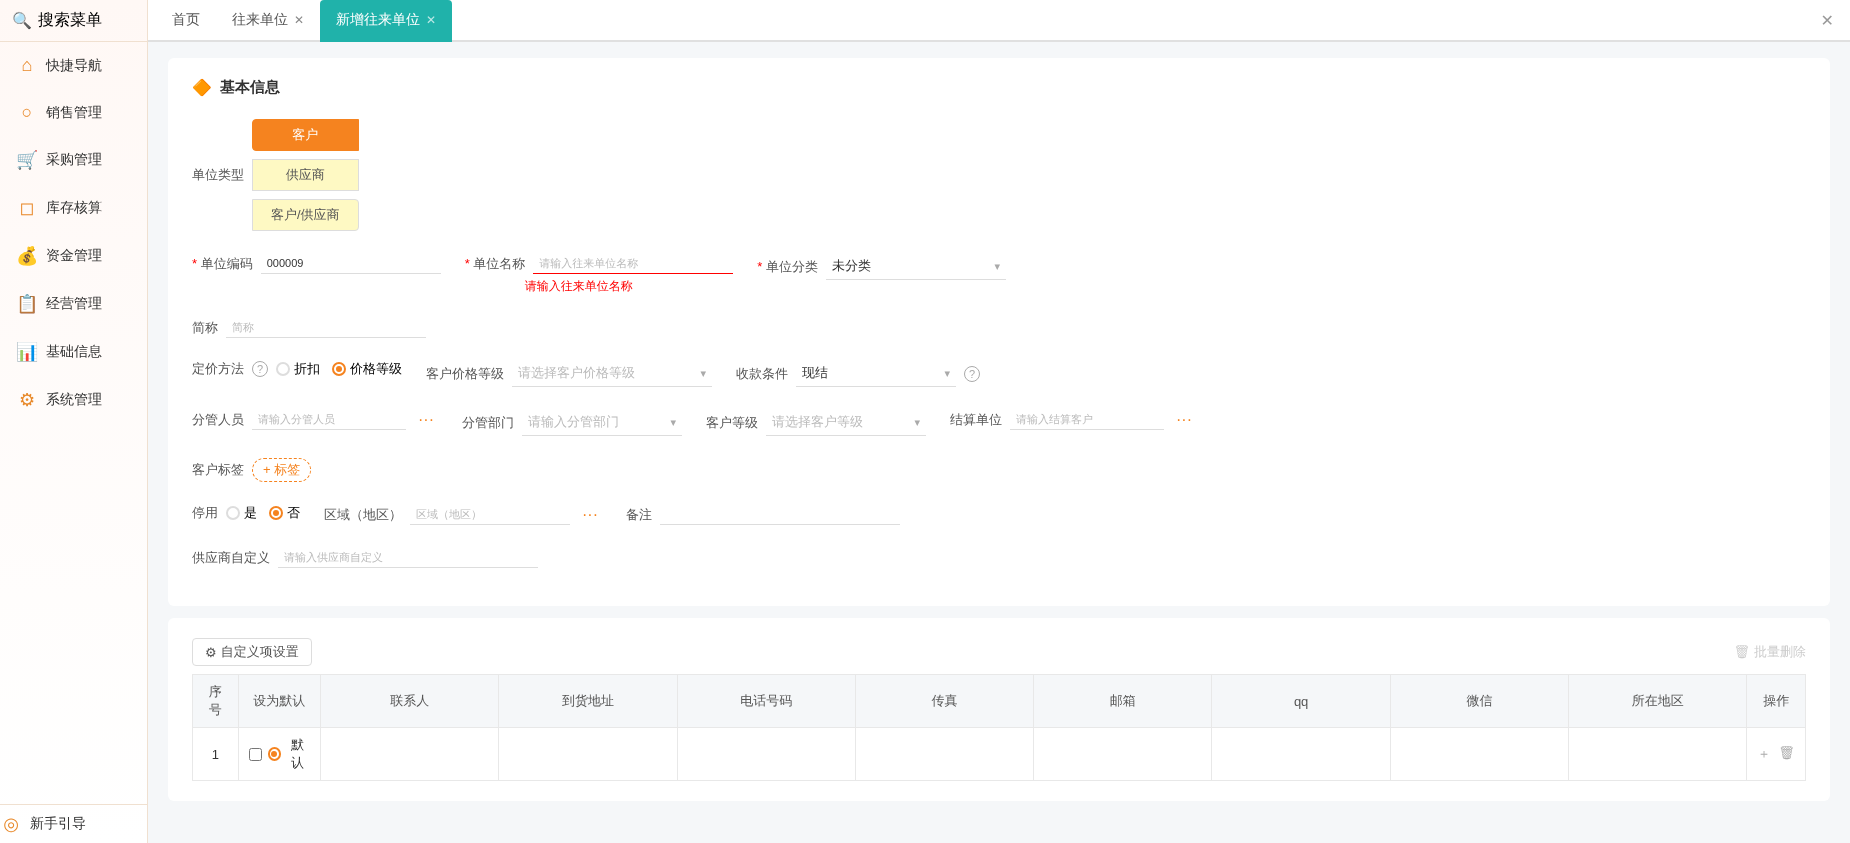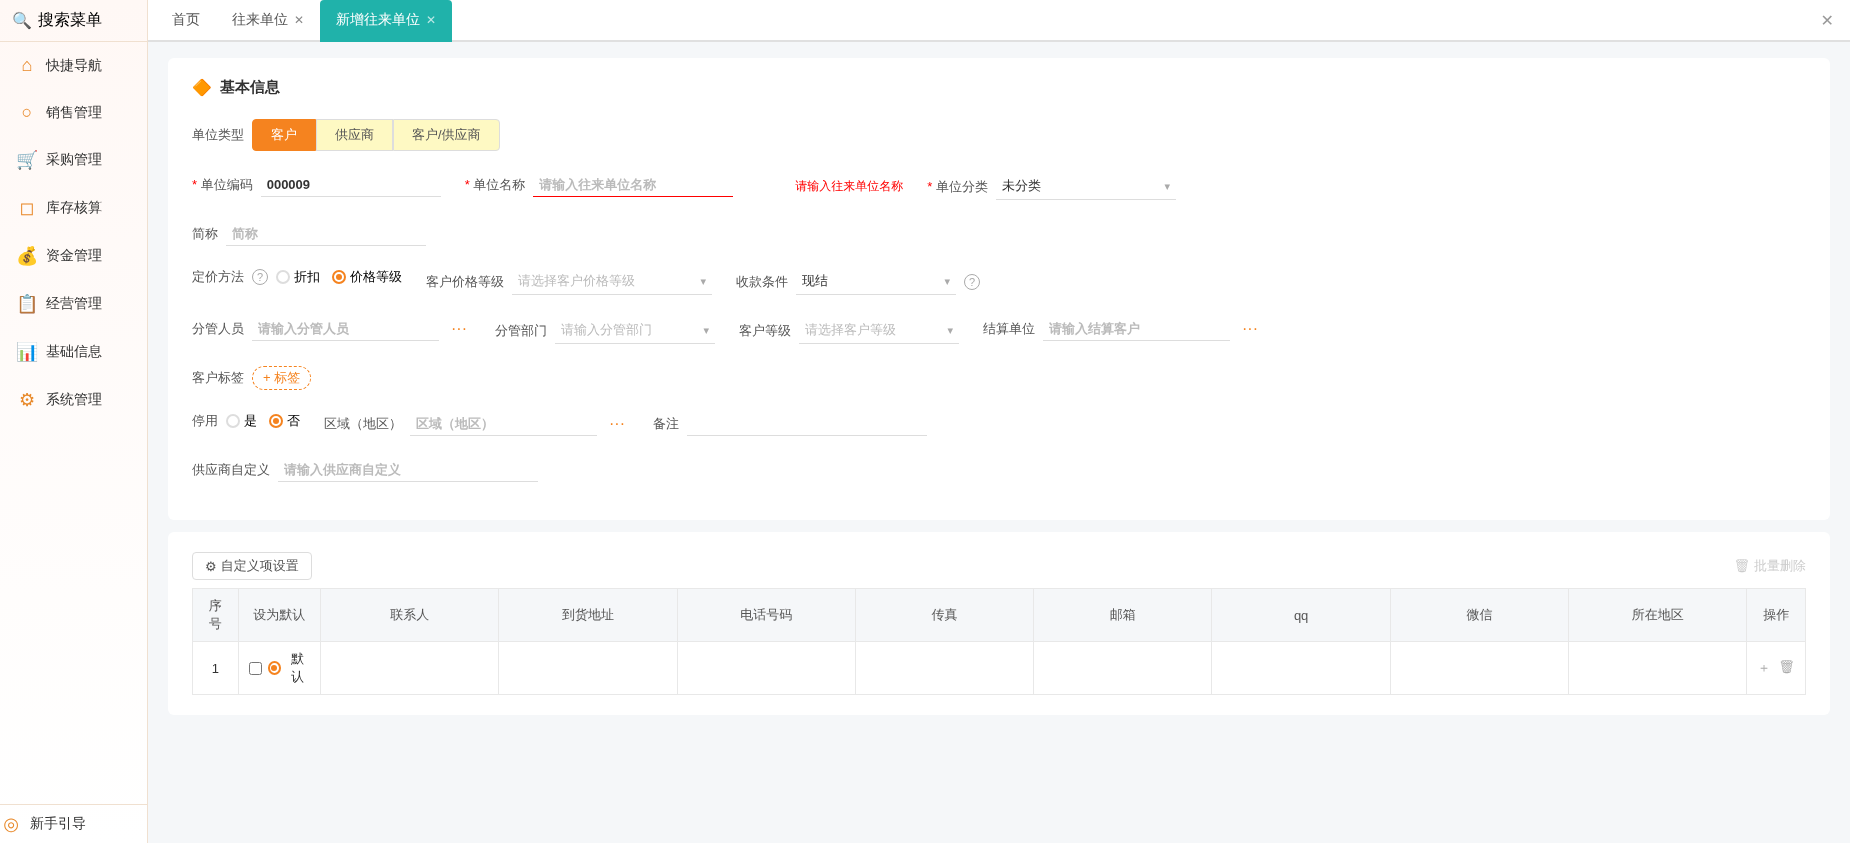--- a/index.html
+++ b/index.html
@@ -118,44 +118,43 @@
       color: #555;
       white-space: nowrap;
       min-width: fit-content;
     }
     .required::before {
       content: '* ';
       color: red;
     }
 
     
-    .type-btn-group { display: flex; gap: 0; }
+    .type-btn-group { display: flex; gap: 8px; flex-direction: column; }
     .type-btn {
       padding: 6px 18px;
       border: 1px solid #ddd;
       cursor: pointer;
       font-size: 13px;
       color: #555;
       background: #fef9c3;
     }
     .type-btn:first-child { border-radius: 4px 0 0 4px; }
     .type-btn:last-child { border-radius: 0 4px 4px 0; }
     .type-btn.active { background: #f5831f; color: #fff; border-color: #f5831f; }
 
     
     .input-field {
       border: none;
       border-bottom: 1px solid #ddd;
       padding: 4px 6px;
-      font-size: 13px;
+      font-size: 11px;
       color: #333;
       background: transparent;
       outline: none;
       min-width: 160px;
-      font-weight: bold;
     }
     .input-field::placeholder { color: #bbb; }
     .input-field.error-border { border-bottom-color: red; }
     .error-msg { color: red; font-size: 12px; margin-top: 2px; }
 
     .select-field {
       display: flex;
       align-items: center;
       gap: 4px;
       border-bottom: 1px solid #ddd;
@@ -321,21 +320,21 @@
             <button class="type-btn">客户/供应商</button>
           </div>
         </div>
       </div>
 
       <div class="form-row">
         <div class="form-group">
           <span class="form-label required">单位编码</span>
           <input class="input-field unit-code-input" type="text" value="000009" style="">
         </div>
-        <div class="form-group" style="flex-direction:row; align-items:center; gap:2px;">
+        <div class="form-group" style="flex-direction:column; align-items:flex-start; gap:2px;">
           <div style="display:flex; align-items:center; gap:8px;">
             <span class="form-label required">单位名称</span>
             <input class="input-field unit-name-input error-border" type="text" placeholder="请输入往来单位名称" style="">
           </div>
           <div style="padding-left: 60px;">
             <span class="error-msg">请输入往来单位名称</span>
           </div>
         </div>
         <div class="form-group">
           <span class="form-label required">单位分类</span>

